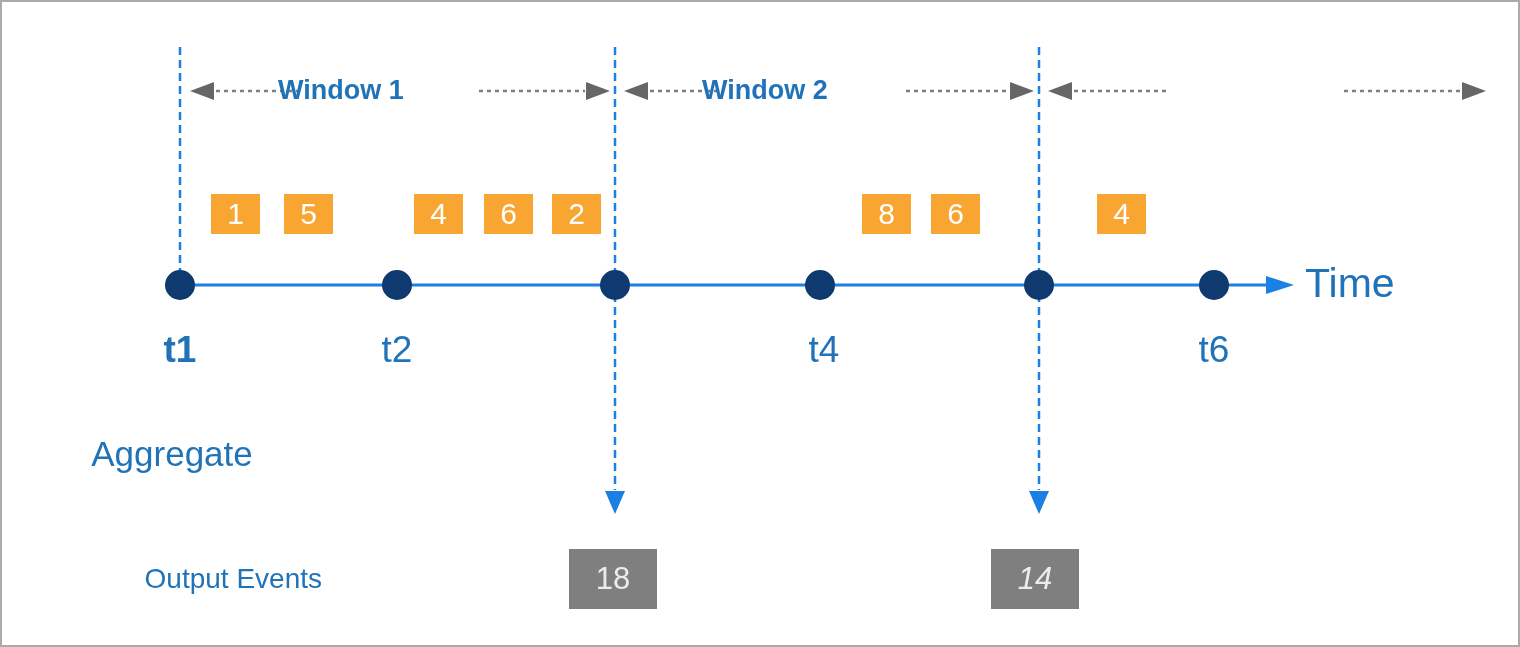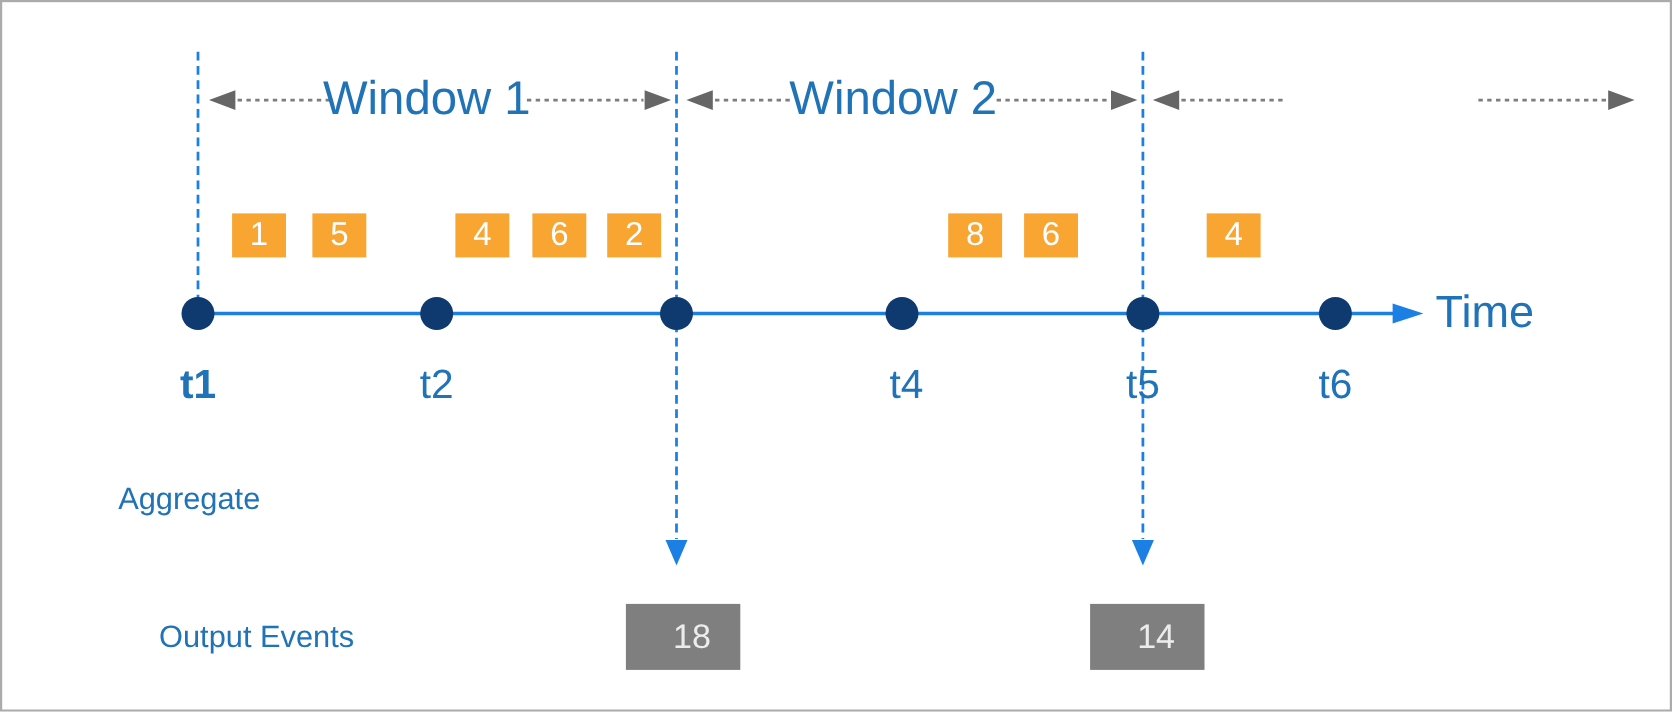--- a/index.html
+++ b/index.html
@@ -24,24 +24,25 @@
   }
   .canvas svg{position:absolute;left:0;top:0;}
   .lbl{
     position:absolute;
     color:var(--text-blue);
     font-weight:300;
     white-space:nowrap;
   }
   .window-label{
     width:220px;
-    text-align:center;
-    font-size:43px;
+    text-align:left;
+    font-size:27px;
     line-height:40px;
     top:68px;
+    font-weight:bold;
   }
   .tick-label{
     width:120px;
     text-align:center;
     font-size:37px;
     line-height:44px;
     top:326px;
   }
   .time-label{
     font-size:41px;
@@ -65,28 +66,27 @@
     position:absolute;
     top:547px;
     width:88px;
     height:60px;
     background:var(--output-gray);
     color:#ececec;
     font-size:31px;
     font-weight:300;
     line-height:60px;
     text-align:center;
-    padding-left:16px;
   }
   .agg-label{
     left:30px;
     top:430px;
     width:280px;
     text-align:center;
-    font-size:28px;
+    font-size:35px;
     line-height:44px;
     white-space:normal;
   }
   .output-events-label{
     left:40px;
     top:547px;
     width:280px;
     text-align:right;
     font-size:28px;
     line-height:60px;
@@ -147,26 +147,25 @@
   <div class="event-box" style="left:412px;">4</div>
   <div class="event-box" style="left:482px;">6</div>
   <div class="event-box" style="left:550px;">2</div>
   <div class="event-box" style="left:860px;">8</div>
   <div class="event-box" style="left:929px;">6</div>
   <div class="event-box" style="left:1095px;">4</div>
 
   <div class="lbl tick-label" style="left:118px;font-weight:bold;">t1</div>
   <div class="lbl tick-label" style="left:335px;">t2</div>
   <div class="lbl tick-label" style="left:762px;">t4</div>
-  <div class="lbl tick-label" style="left:977px;">t5</div>
   <div class="lbl tick-label" style="left:1152px;">t6</div>
 
   <div class="lbl time-label">Time</div>
 
   <div class="lbl agg-label">
     <div>Aggregate</div>
   </div>
 
   <div class="lbl output-events-label">Output Events</div>
   <div class="output-box" style="left:567px;">18</div>
-  <div class="output-box" style="left:989px;">14</div>
+  <div class="output-box" style="left:989px;font-style:italic;">14</div>
 
 </div>
 
 </body></html>

